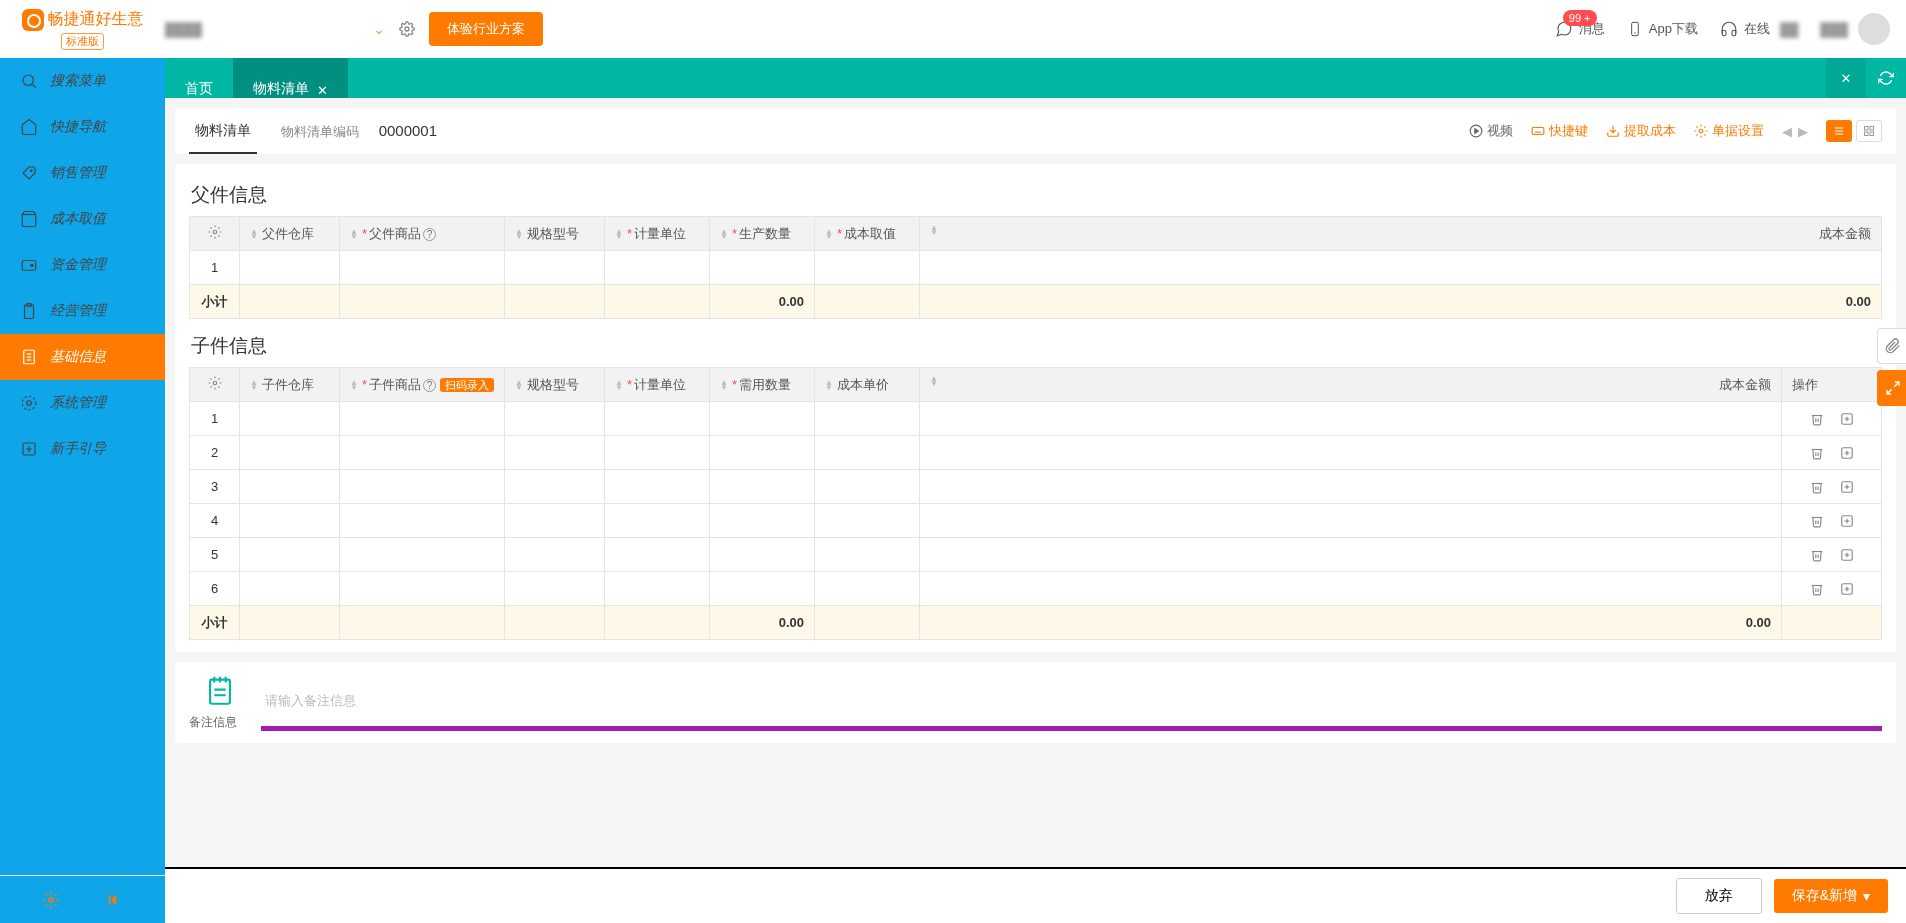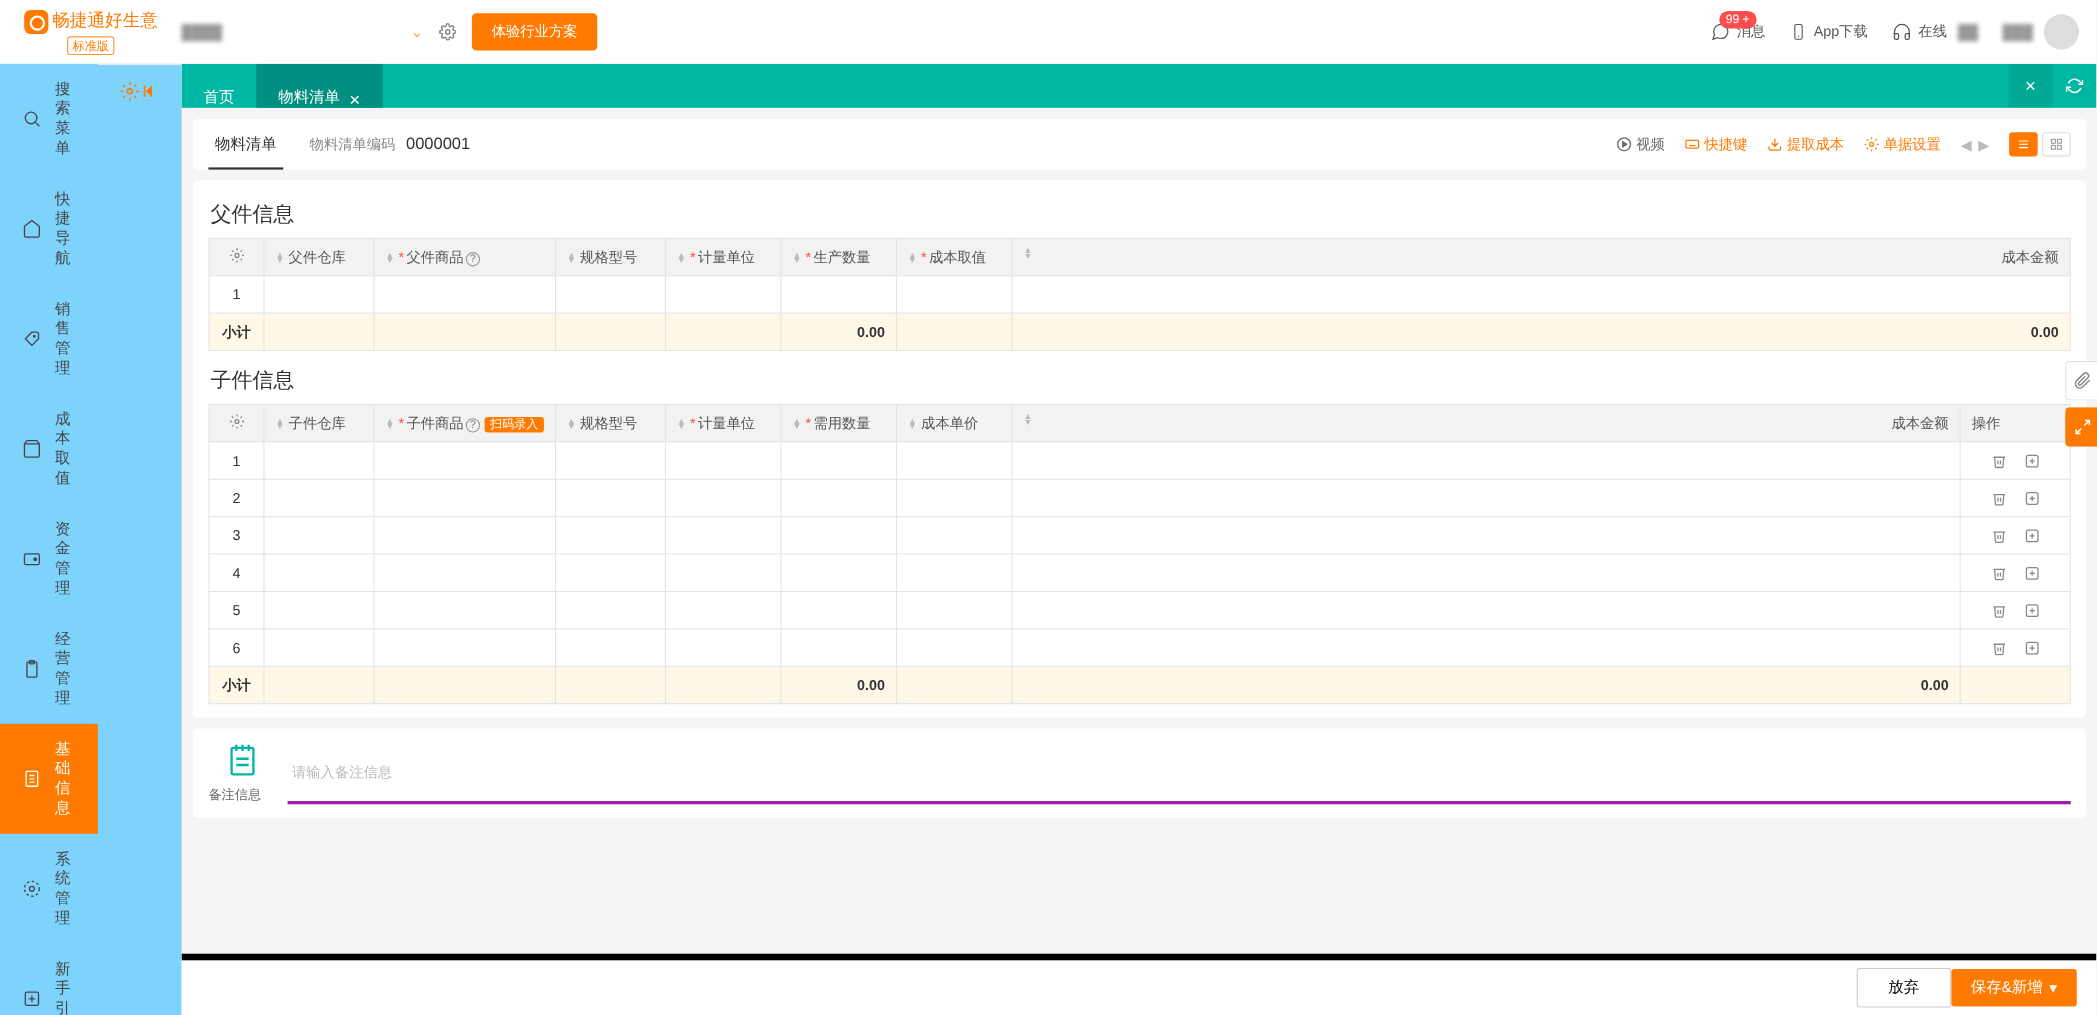--- a/index.html
+++ b/index.html
@@ -26,21 +26,21 @@
 .cta-btn { background: #ff7a00; color: #fff; border: none; padding: 8px 18px; border-radius: 4px; font-size: 13px; cursor: pointer; }
 
 .header-right { display: flex; align-items: center; gap: 22px; }
 .header-item { display: flex; align-items: center; gap: 6px; color: #555; cursor: pointer; position: relative; }
 .badge-red { position: absolute; top: -10px; left: 8px; background: #ff4d4f; color: #fff; border-radius: 10px; font-size: 11px; padding: 0 6px; line-height: 16px; }
 .user-area { display: flex; align-items: center; gap: 10px; }
 .user-avatar { width: 32px; height: 32px; border-radius: 50%; background: #ddd; }
 
 
 .container { display: flex; height: calc(100vh - 58px); }
-.sidebar { width: 165px; background: #7dd3fc; display: flex; flex-direction: row; }
+.sidebar { width: 165px; background: #0ea5e9; display: flex; flex-direction: column; font-style: italic; }
 .sidebar-items { flex: 1; }
 .sidebar-item { display: flex; align-items: center; gap: 12px; padding: 14px 20px; cursor: pointer; color: #444; font-size: 14px; }
 .sidebar-item.active { background: #ff7a00; color: #fff; }
 .sidebar-item .s-icon { width: 18px; height: 18px; display: inline-flex; align-items: center; justify-content: center; }
 .sidebar-footer { height: 48px; border-top: 1px solid #eee; display: flex; align-items: center; justify-content: space-around; padding: 0 20px; }
 .sidebar-footer svg { color: #ff7a00; cursor: pointer; }
 
 
 .main { flex: 1; display: flex; flex-direction: column; overflow: hidden; }
 .tabbar { height: 40px; background: #00b7a3; display: flex; align-items: stretch; }
@@ -51,21 +51,21 @@
 .tabbar-close { width: 40px; display: flex; align-items: center; justify-content: center; color: #fff; cursor: pointer; background: rgba(0,0,0,0.08); }
 .tabbar-refresh { width: 40px; display: flex; align-items: center; justify-content: center; color: #fff; cursor: pointer; }
 
 .content { flex: 1; overflow: auto; padding: 10px; position: relative; }
 
 .toolbar { background: #fff; border-radius: 4px; padding: 10px 14px; display: flex; align-items: center; margin-bottom: 10px; }
 .toolbar-left { display: flex; align-items: center; gap: 24px; }
 .toolbar-tab { font-size: 14px; color: #333; padding: 4px 6px; position: relative; }
 .toolbar-tab::after { content: ""; position: absolute; bottom: -10px; left: 0; right: 0; height: 2px; background: #333; }
 .toolbar-code-label { color: #888; font-size: 13px; }
-.toolbar-code-val { color: #333; font-size: 15px; margin-left: 6px; }
+.toolbar-code-val { color: #333; font-size: 15px; margin-left: 16px; }
 .toolbar-right { margin-left: auto; display: flex; align-items: center; gap: 18px; justify-content: center; }
 .tb-link { display: flex; align-items: center; gap: 4px; color: #666; cursor: pointer; font-size: 13px; }
 .tb-link.orange { color: #ff7a00; }
 .tb-nav { display: flex; gap: 6px; align-items: center; color: #bbb; }
 .view-switch { display: flex; gap: 4px; }
 .vs-btn { width: 26px; height: 22px; display: flex; align-items: center; justify-content: center; border-radius: 3px; cursor: pointer; }
 .vs-btn.active { background: #ff7a00; color: #fff; }
 .vs-btn.inactive { border: 1px solid #ddd; color: #999; }
 
 
@@ -88,25 +88,25 @@
 .amount-col { text-align: right !important; }
 .op-col { width: 100px; text-align: right; }
 .op-icons { display: flex; gap: 16px; justify-content: center; color: #888; }
 .op-icons svg { cursor: pointer; }
 
 
 .remarks-panel { background: #fff; border-radius: 4px; margin-top: 10px; padding: 12px 14px; display: flex; gap: 24px; }
 .remarks-icon-area { display: flex; flex-direction: column; align-items: flex-end; gap: 6px; }
 .remarks-icon { width: 34px; height: 34px; color: #00b7a3; }
 .remarks-label { font-size: 12px; color: #666; }
-.remarks-input { flex: 1; border: none; border-bottom: 3px solid #a21caf; padding: 12px 4px; font-size: 13px; outline: none; }
+.remarks-input { flex: 1; border: none; border-bottom: 5px solid #a21caf; padding: 12px 4px; font-size: 13px; outline: none; }
 .remarks-input::placeholder { color: #bbb; }
 
 
-.footer { height: 56px; background: #fff; border-top: 6px solid #000000; display: flex; align-items: center; justify-content: flex-end; padding: 0 18px; }
+.footer { height: 56px; background: #fff; border-top: 2px solid #000000; display: flex; align-items: center; justify-content: flex-end; gap: 12px; padding: 0 18px; }
 .btn-outline { border: 1px solid #ccc; background: #fff; padding: 8px 28px; border-radius: 3px; cursor: pointer; font-size: 14px; }
 .btn-primary { border: none; background: #ff7a00; color: #fff; padding: 8px 18px; border-radius: 3px; cursor: pointer; font-size: 14px; display: flex; align-items: center; gap: 6px; }
 
 
 .float-side { position: absolute; right: -1px; top: 230px; display: flex; flex-direction: column; gap: 6px; }
 .float-tab { width: 30px; height: 36px; border: 1px solid #ddd; border-right: none; background: #fff; display: flex; align-items: center; justify-content: center; cursor: pointer; color: #888; border-radius: 4px 0 0 4px; }
 .float-tab.orange { background: #ff7a00; color: #fff; border-color: #ff7a00; }
 
 svg { flex-shrink: 0; }
 </style>

